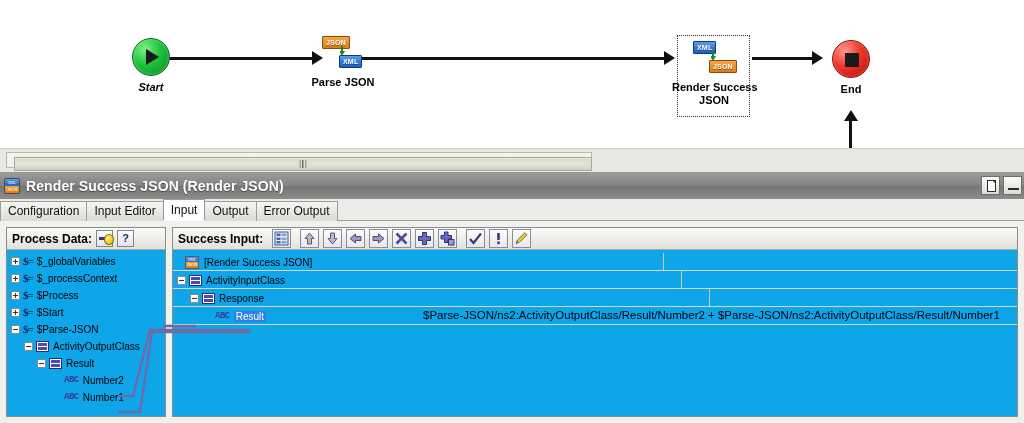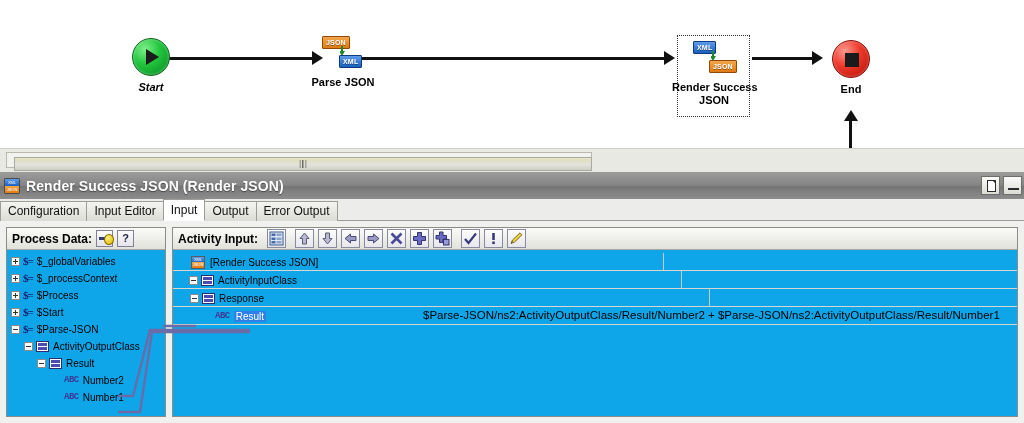--- a/index.html
+++ b/index.html
@@ -408,21 +408,21 @@
           <div class="trow" style="padding-left:45px;">
             <span class="toggle none"></span>
             <span class="ico-abc">ABC</span>
             <span class="tlabel">Number1</span>
           </div>
         </div>
       </div>
 
       <div class="pane pane-right">
         <div class="pane-header">
-          <div class="pane-header-label">Activity Input:</div>
+          <div class="pane-header-label">Success Input:</div>
 
           <div class="tbtn-ico sep">
             <svg width="17" height="17" viewBox="0 0 17 17">
               <rect x="2" y="2" width="13" height="13" fill="#dfe8f5" stroke="#3a5a8a"></rect>
               <rect x="3.5" y="3.5" width="4" height="2.5" fill="#4a6aa8"></rect>
               <rect x="8.5" y="3.5" width="5" height="2.5" fill="#8aa4cc"></rect>
               <rect x="3.5" y="7.5" width="4" height="2.5" fill="#4a6aa8"></rect>
               <rect x="8.5" y="7.5" width="5" height="2.5" fill="#8aa4cc"></rect>
               <rect x="3.5" y="11" width="4" height="2.5" fill="#4a6aa8"></rect>
               <rect x="8.5" y="11" width="5" height="2.5" fill="#8aa4cc"></rect>
@@ -478,32 +478,32 @@
           </div>
           <div class="tbtn-ico">
             <svg width="17" height="17" viewBox="0 0 17 17">
               <path d="M3 13.5 L4.5 10 L12 2.8 L14 4.8 L6.6 12 Z" fill="#f0d24a" stroke="#7a6a10"></path>
               <path d="M3 13.5 L4.5 12.4 L4.5 10 Z" fill="#555"></path>
             </svg>
           </div>
         </div>
 
         <div class="tree">
-          <div class="rrow" style="padding-left:6px;">
+          <div class="rrow" style="">
             <span class="toggle none"></span>
             <span class="ico-xj">
               <span class="t">XML</span>
                 <span class="b">JSON</span>
             </span>
             <span class="tlabel">[Render  Success JSON]</span>
             <span class="colsep" style="left:490px;"></span>
             <span class="rowline"></span>
           </div>
 
-          <div class="rrow" style="padding-left:16px;">
+          <div class="rrow" style="padding-left:4px;">
             <span class="toggle"></span>
             <span class="ico-cls"></span>
             <span class="tlabel">ActivityInputClass</span>
             <span class="colsep" style="left:508px;"></span>
             <span class="rowline"></span>
           </div>
 
           <div class="rrow" style="padding-left:17px;">
             <span class="toggle"></span>
             <span class="ico-cls"></span>

